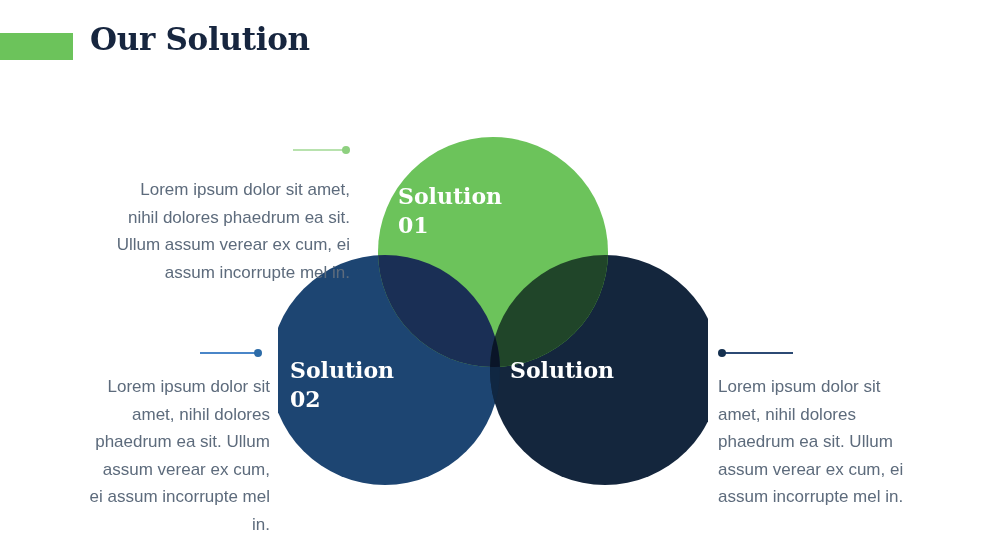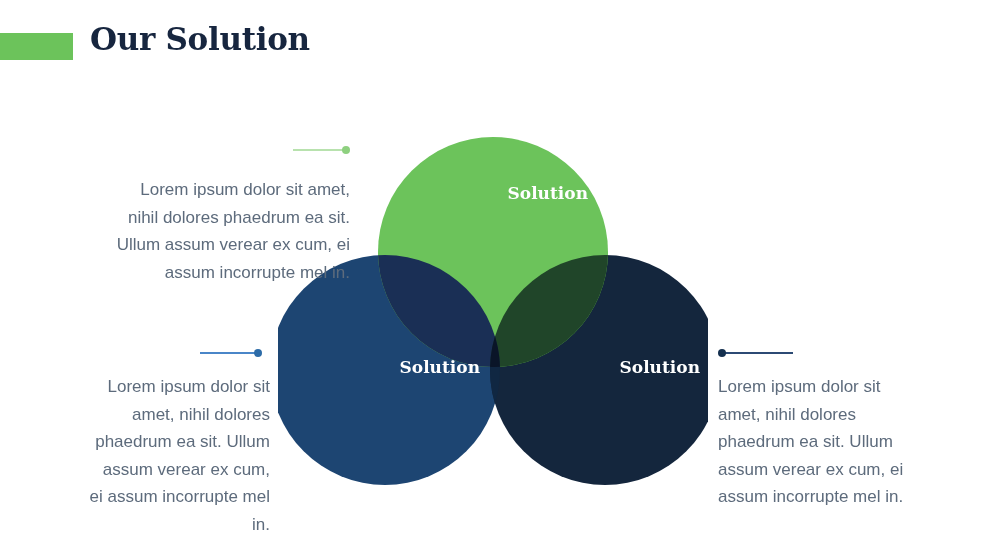--- a/index.html
+++ b/index.html
@@ -50,25 +50,25 @@
     top: 122px;
     width: 430px;
     height: 370px;
   }
   #venn svg {
     display: block;
   }
   .venn-label {
     position: absolute;
     width: 190px;
-    text-align: right;
+    text-align: left;
     color: #ffffff;
     font-family: "DejaVu Serif", "Liberation Serif", serif;
     font-weight: bold;
-    font-size: 17px;
+    font-size: 22px;
     line-height: 1.33;
     pointer-events: none;
   }
   #label-sol-01 { left: 120px; top: 60px; }
   #label-sol-02 { left: 12px; top: 234px; }
   #label-sol-03 { left: 232px; top: 234px; }
   .venn-label .num { display: block; }
 
   
   .callout { position: absolute; }
@@ -153,23 +153,25 @@
 
     <g clip-path="url(#clipA)">
       <g clip-path="url(#clipB)">
         <circle id="ovABC" cx="327" cy="248" r="115" fill="#0a1528"></circle>
       </g>
     </g>
   </svg>
 
   <div class="venn-label" id="label-sol-01">
     <span>Solution</span>
+    <span class="num">01</span>
   </div>
   <div class="venn-label" id="label-sol-02">
     <span>Solution</span>
+    <span class="num">02</span>
   </div>
   <div class="venn-label" id="label-sol-03">
     <span>Solution</span>
   </div>
 </div>
 
 <div class="callout" id="callout-1">
   <div class="connector">
     <span class="line"></span>
     <span class="dot" style="background: rgb(142, 208, 127);"></span>

